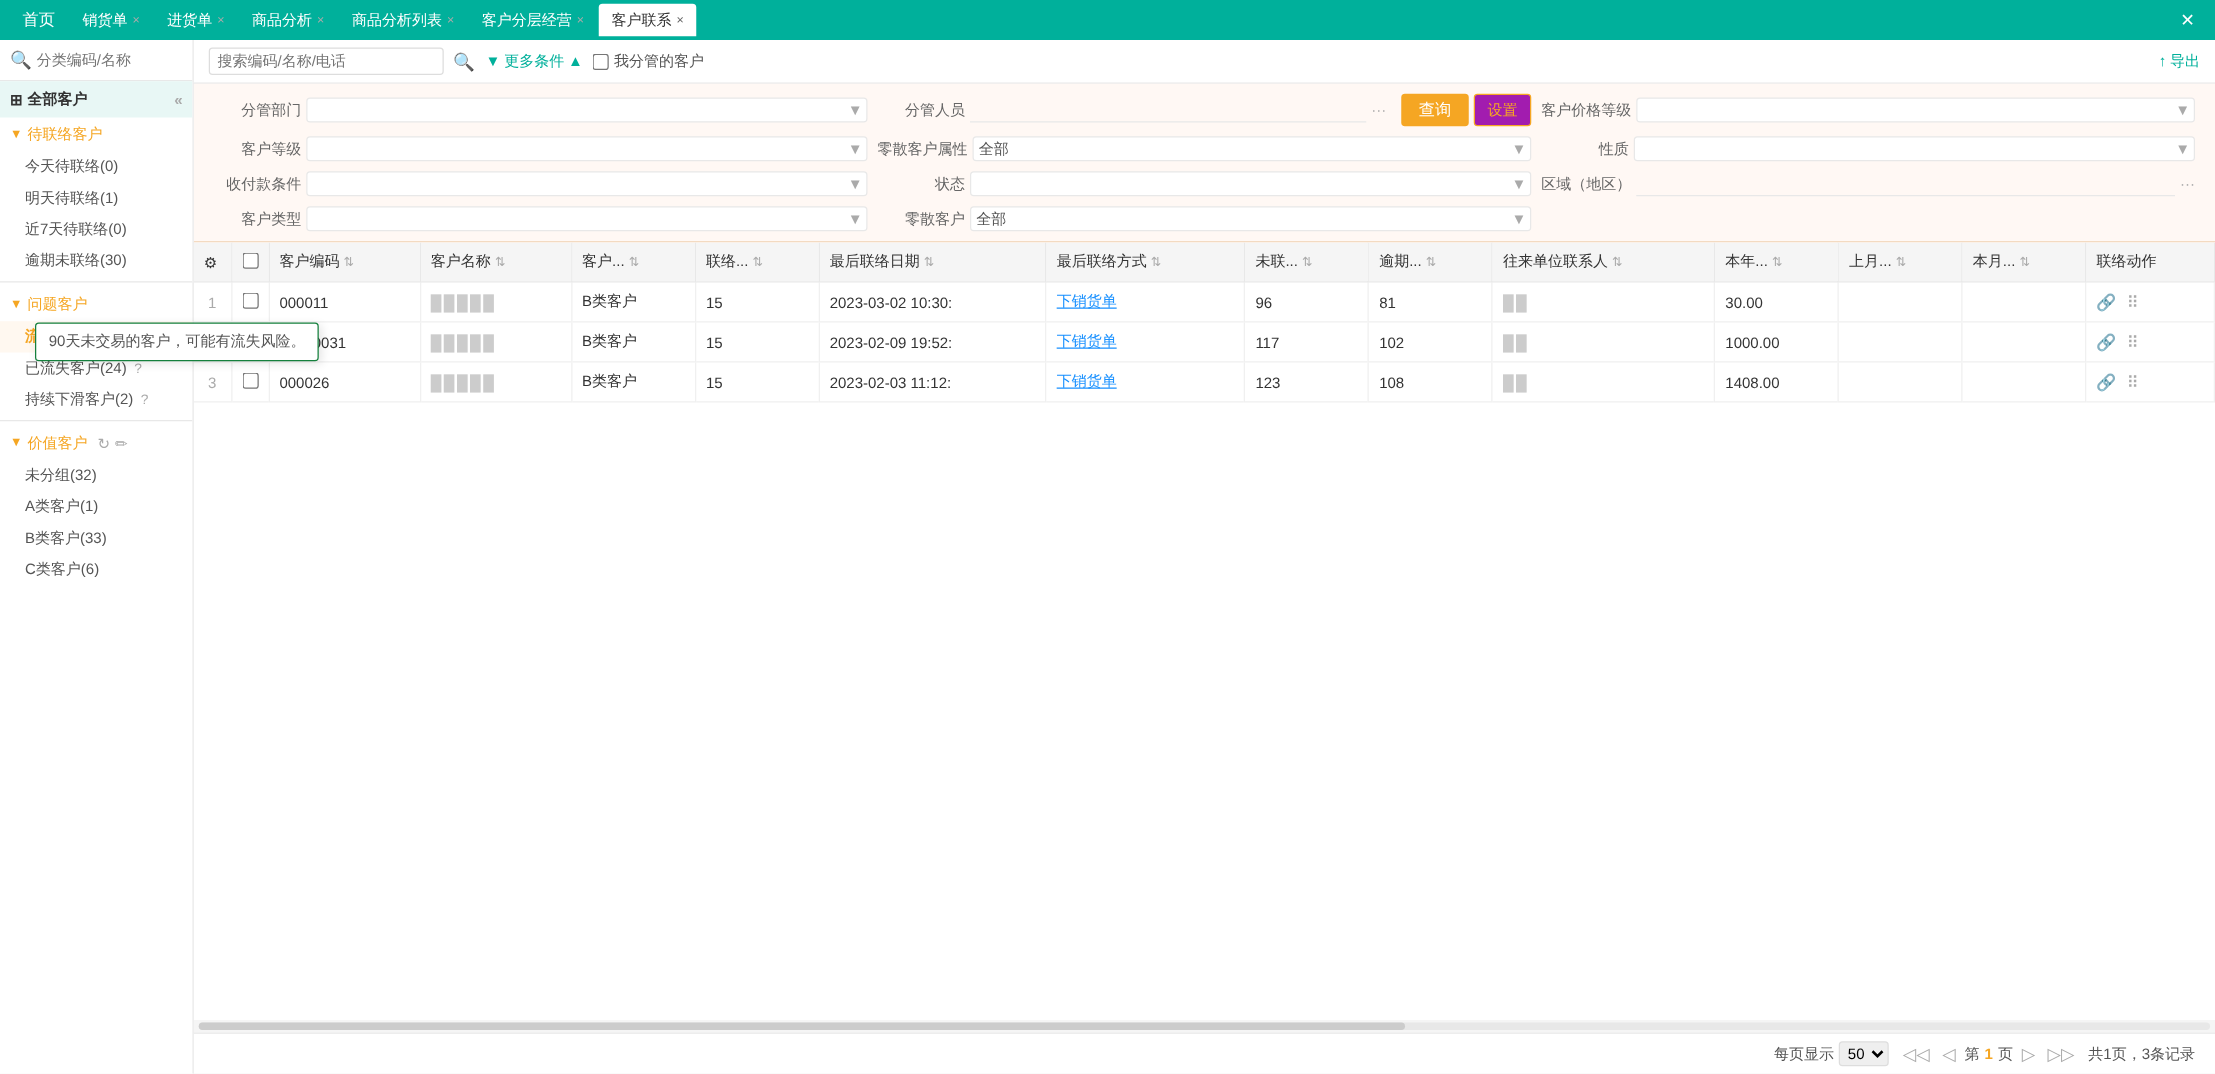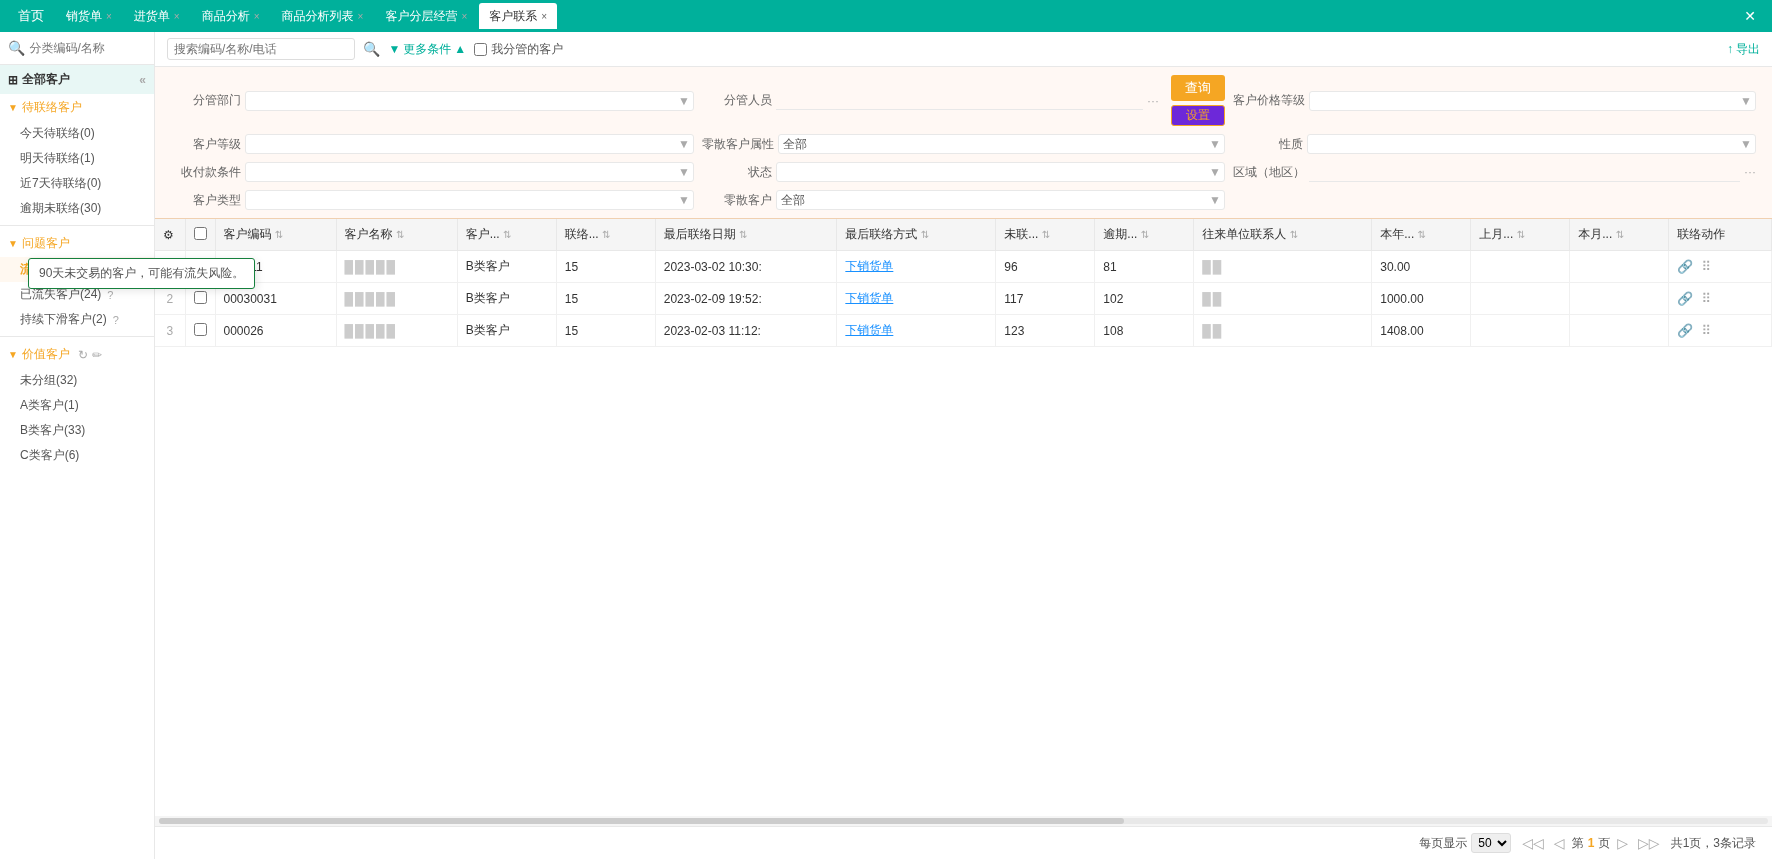--- a/index.html
+++ b/index.html
@@ -104,21 +104,21 @@
     }
     .filter-select-wrap { position: relative; flex: 1; display: flex; align-items: center; }
     .filter-select-wrap select { width: 100%; }
     .filter-select-wrap .select-arrow { position: absolute; right: 4px; color: #aaa; pointer-events: none; }
     .filter-dots { color: #aaa; cursor: pointer; }
     .query-btn {
       background: #f5a623; color: #fff; border: none; border-radius: 3px;
       padding: 4px 14px; cursor: pointer; font-size: 13px;
     }
     .settings-btn {
-      background: #6d28d9; color: #f5a623; border: 1px solid #f5a623; border-radius: 3px;
+      background: #a21caf; color: #f5a623; border: 1px solid #f5a623; border-radius: 3px;
       padding: 1px 10px; cursor: pointer; font-size: 12px;
     }
 
     
     .table-area { flex: 1; overflow: auto; background: #fff; }
     table { width: 100%; border-collapse: collapse; }
     thead tr { background: #f5f5f5; }
     thead th {
       padding: 7px 8px; border-bottom: 1px solid #e8e8e8; border-right: 1px solid #e8e8e8;
       font-weight: normal; color: #333; white-space: nowrap; text-align: left;
@@ -309,21 +309,21 @@
         <span class="filter-label">分管部门</span>
         <div class="filter-select-wrap">
           <select class="filter-select"></select>
           <span class="select-arrow">▼</span>
         </div>
       </div>
       <div class="filter-row">
         <span class="filter-label">分管人员</span>
         <input class="filter-input" type="text" style="">
         <span class="filter-dots">···</span>
-        <div style="display:flex;flex-direction:column;gap:4px;margin-left:8px">
+        <div style="display:flex;gap:4px;margin-left:8px">
           <button class="query-btn">查询</button>
           <button class="settings-btn">设置</button>
         </div>
       </div>
 
       <div class="filter-row">
         <span class="filter-label">客户价格等级</span>
         <div class="filter-select-wrap">
           <select class="filter-select"></select>
           <span class="select-arrow">▼</span>

